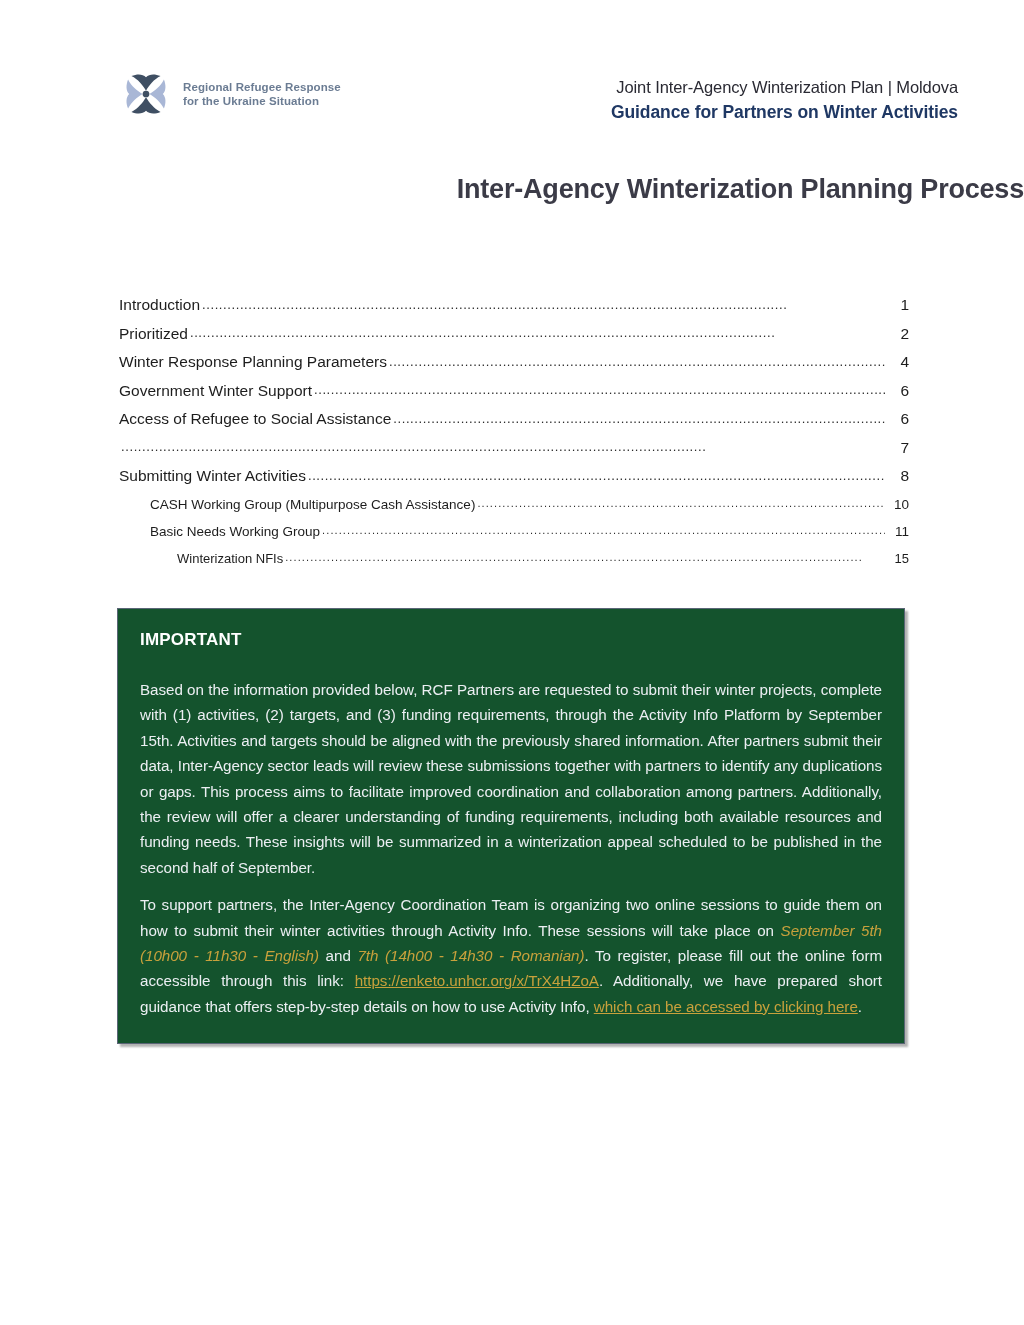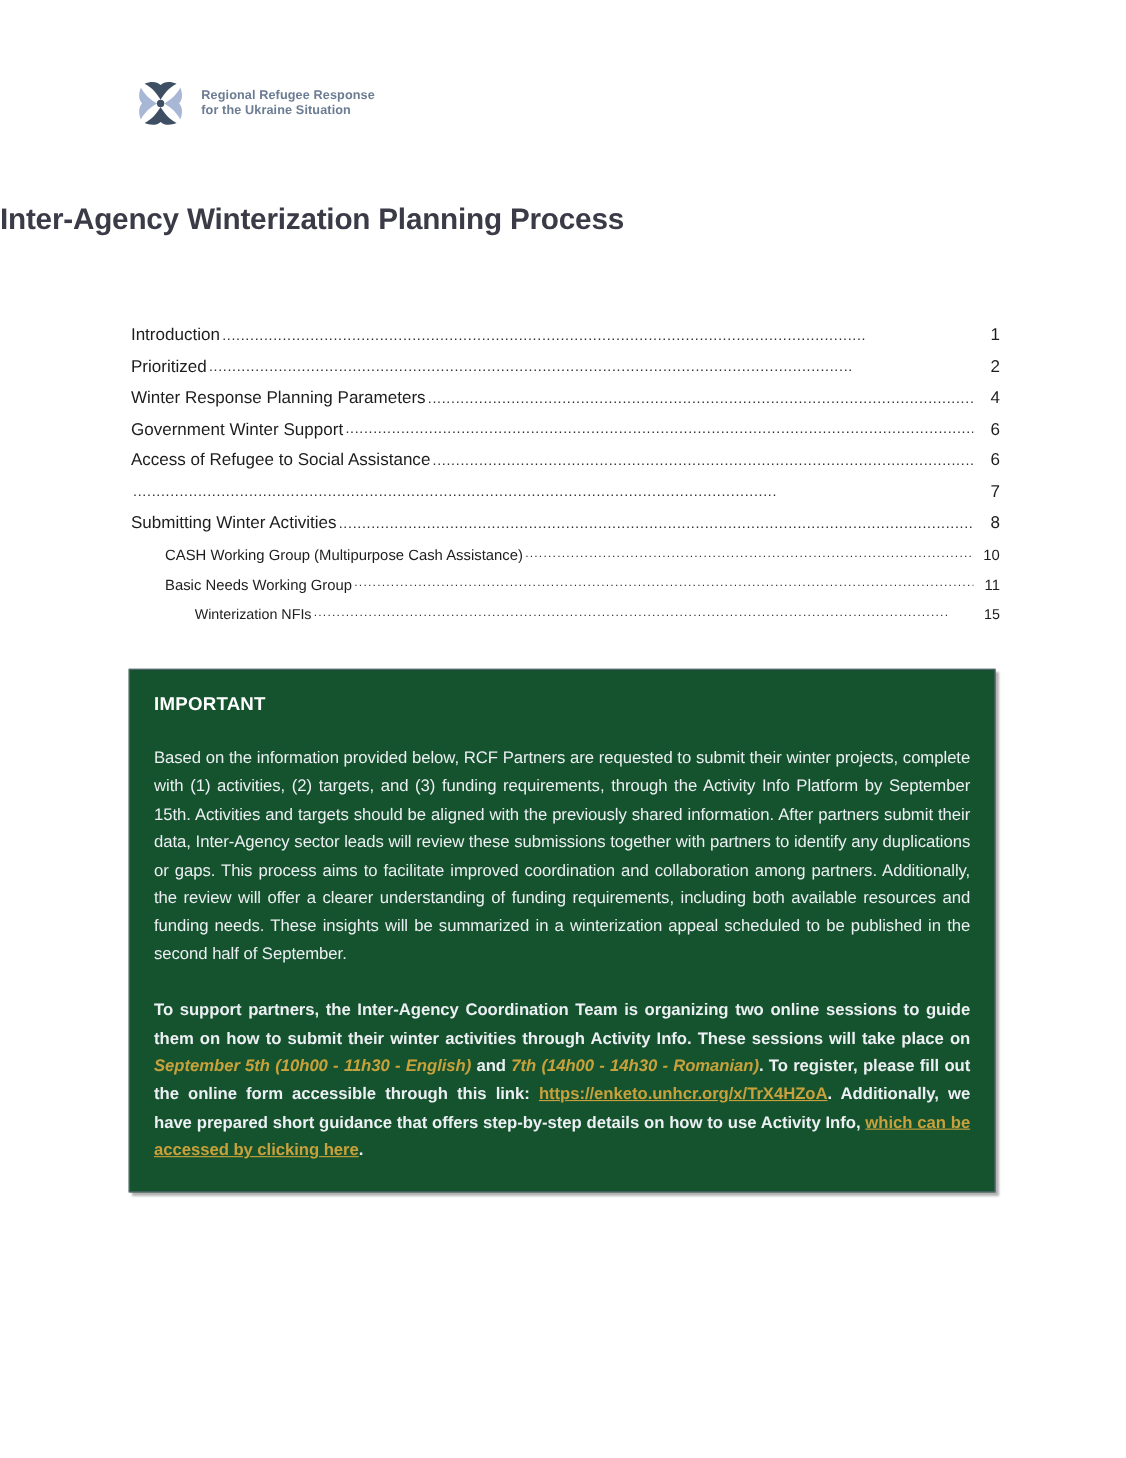--- a/index.html
+++ b/index.html
@@ -70,23 +70,23 @@
     font-weight: bold;
     margin-top: 5px;
     letter-spacing: -0.1px;
     white-space: nowrap;
   }
 
   
   .title-block {
     position: absolute;
     left: 0;
-    top: 184px;
+    top: 174px;
     width: 1024px;
-    text-align: left;
+    text-align: right;
   }
   .doc-title {
     font-size: 27px;
     font-weight: bold;
     color: #3b3b47;
     letter-spacing: -0.2px;
   }
   .doc-subtitle {
     font-size: 21px;
     color: #c4c4c4;
@@ -164,22 +164,21 @@
     color: #ffffff;
   }
   .important-para {
     font-size: 15.2px;
     line-height: 25.4px;
     text-align: justify;
     color: #eceff3;
     letter-spacing: -0.05px;
   }
   .important-para + .important-para {
-    margin-top: 26px;
-    font-weight: bold;
+    margin-top: 12px;
   }
   .gold-italic {
     color: #c8a13c;
     font-style: italic;
   }
   .gold-link {
     color: #c8a13c;
     text-decoration: underline;
   }
 </style>
@@ -200,20 +199,24 @@
 
           <path d="M44 50 C34 44 24 36 18 24 C14 34 14 44 20 50 C14 56 14 66 18 76 C24 64 34 56 44 50 Z" fill="#a9b7d6"></path>
 
           <path d="M56 50 C66 44 76 36 82 24 C86 34 86 44 80 50 C86 56 86 66 82 76 C76 64 66 56 56 50 Z" fill="#a9b7d6"></path>
           <circle cx="50" cy="50" r="6" fill="#3f4f63"></circle>
         </svg>
       </span>
       <div class="logo-text"><span>Regional Refugee Response</span><br><span>for the Ukraine Situation</span></div>
     </div>
 
+    <div class="header-right">
+      <div class="header-line1">Joint Inter-Agency Winterization Plan | Moldova</div>
+      <div class="header-line2">Guidance for Partners on Winter Activities</div>
+    </div>
   </div>
 
   <div class="title-block">
     <div class="doc-title">Inter-Agency Winterization Planning Process</div>
   </div>
 
   <div class="toc" id="toc">
       <div class="toc-row">
         <span class="toc-label">Introduction</span>
         <span class="toc-dots">...........................................................................................................................................</span>

